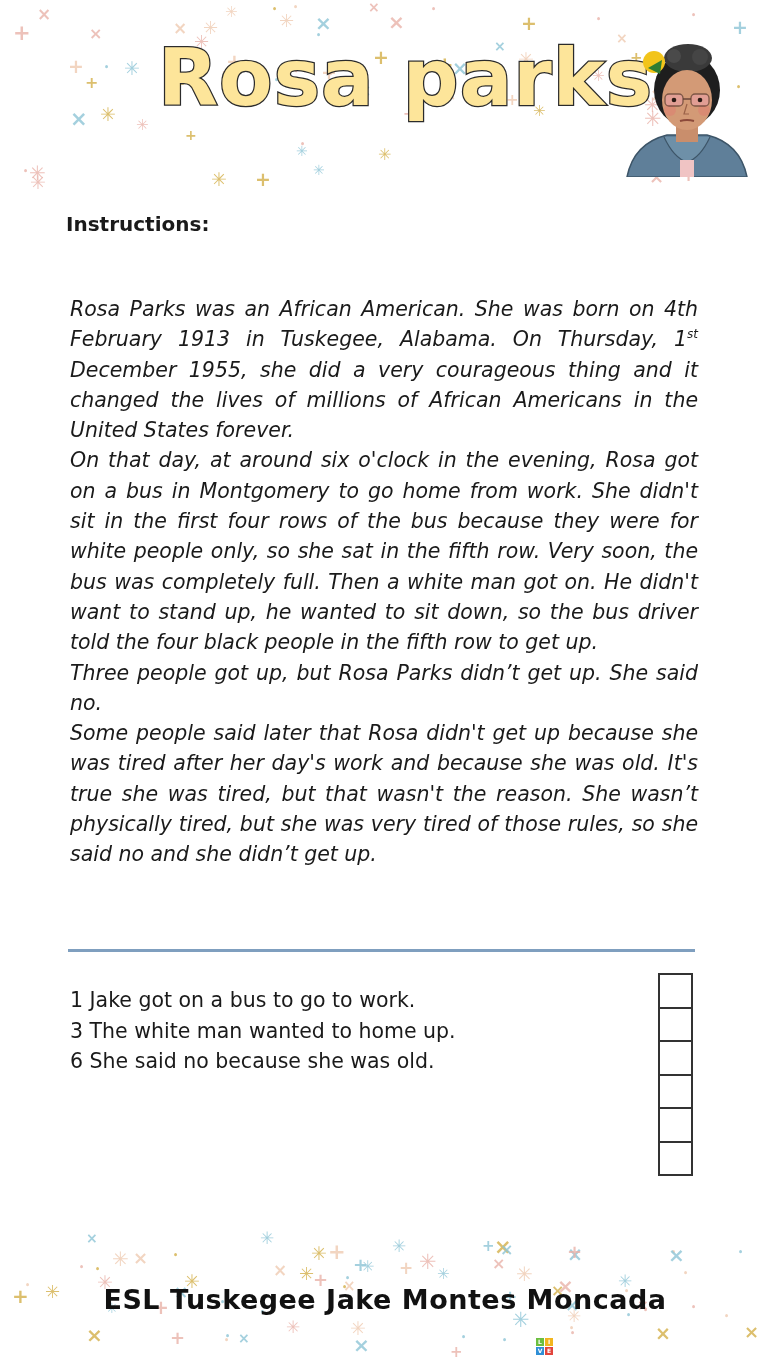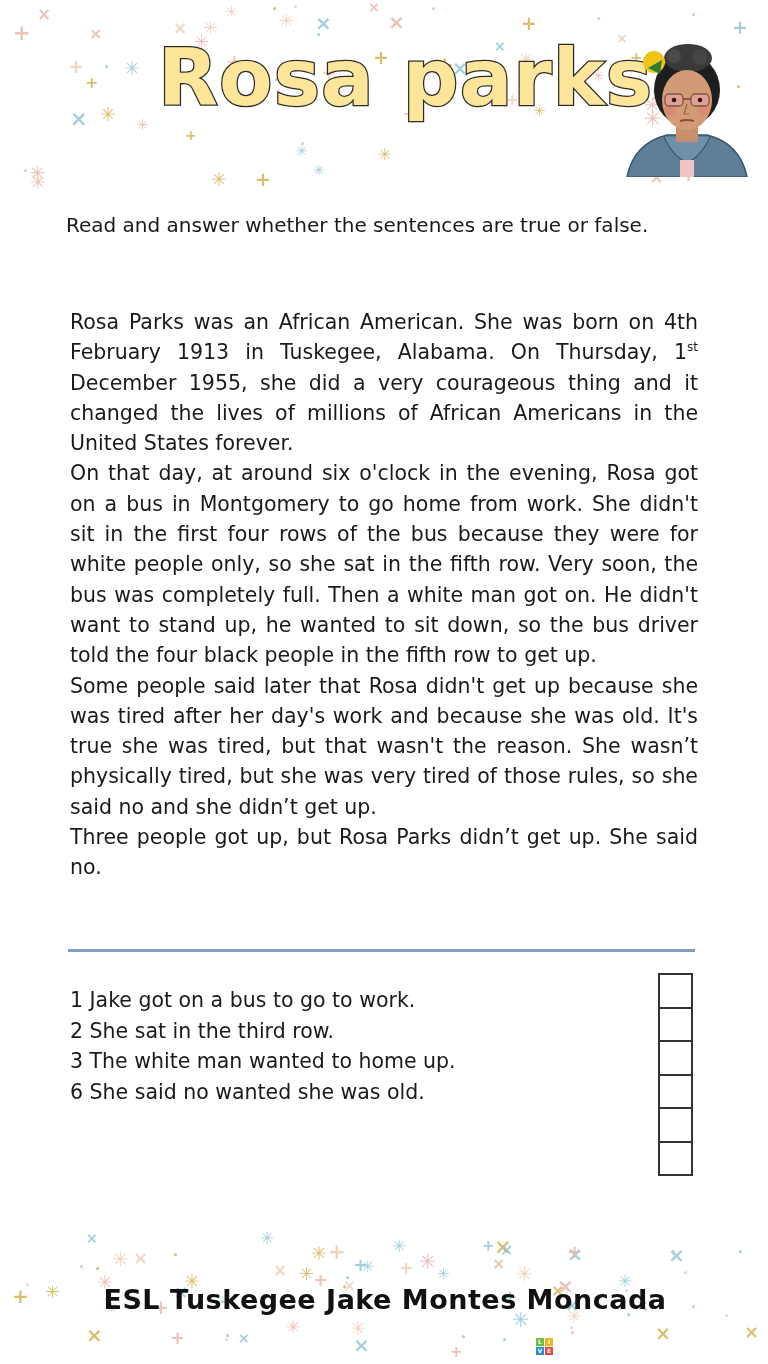--- a/index.html
+++ b/index.html
@@ -28,22 +28,22 @@
   }
   .title-text::first-letter { text-transform: uppercase; }
 
   .portrait { position: absolute; left: 622px; top: 42px; width: 130px; height: 135px; }
 
   .instructions { position: absolute; left: 66px; top: 210px; width: 660px; }
   .instructions-heading { font-weight: bold; font-size: 20px; line-height: 28px; }
   .instructions-text { font-size: 20px; line-height: 30px; }
 
   .passage {
-    position: absolute; left: 70px; top: 307px; width: 628px;
-    font-size: 20.5px; line-height: 30.3px; text-align: justify;
+    position: absolute; left: 70px; top: 294px; width: 628px;
+    font-size: 20.5px; line-height: 30.3px; text-align: justify; font-style: italic;
   }
   .passage p { margin: 0; }
   .passage sup { font-size: 12px; line-height: 0; vertical-align: 8px; }
 
   .divider {
     position: absolute; left: 68px; top: 949px; width: 627px; height: 3px;
     background: #7f9fbf;
   }
 
   .statements { position: absolute; left: 70px; top: 985px; width: 590px; }
@@ -182,37 +182,36 @@
     <line x1="61" y1="57" x2="69" y2="57" stroke="#5a3a32" stroke-width="1.3"></line>
     <circle cx="52" cy="58" r="2.3" fill="#2a1a14"></circle>
     <circle cx="78" cy="58" r="2.3" fill="#2a1a14"></circle>
 
     <path d="M65 62 L62 72 L67 72" fill="none" stroke="#9a6148" stroke-width="1.2"></path>
     <path d="M58 79 Q65 77 72 79" fill="none" stroke="#8c4a3a" stroke-width="2"></path>
   </svg>
 </div>
 
 <div class="instructions">
-  <div class="instructions-text">Read and answer whether the sentences are true or false.</div>
+  <div class="instructions-heading">Instructions:</div>
 </div>
 
 <div class="passage">
   <p><span>Rosa Parks was an African American. She was born on 4th February 1913 in Tuskegee, Alabama. On Thursday, 1</span><sup>st</sup><span> December 1955, she did a very courageous thing and it changed the lives of millions of African Americans in the United States forever.</span></p>
   <p>On that day, at around six o'clock in the evening, Rosa got on a bus in Montgomery to go home from work. She didn't sit in the first four rows of the bus because they were for white people only, so she sat in the fifth row. Very soon, the bus was completely full. Then a white man got on. He didn't want to stand up, he wanted to sit down, so the bus driver told the four black people in the fifth row to get up.</p>
+  <p>Three people got up, but Rosa Parks didn’t get up. She said no.</p>
   <p>Some people said later that Rosa didn't get up because she was tired after her day's work and because she was old. It's true she was tired, but that wasn't the reason. She wasn’t physically tired, but she was very tired of those rules, so she said no and she didn’t get up.</p>
-  <p>Three people got up, but Rosa Parks didn’t get up. She said no.</p>
 </div>
 
 <div class="divider"></div>
 
 <div class="statements">
   <div class="statement"><span>1</span> <span>Jake got on a bus to go to work.</span></div>
-  <div class="statement"><span>2</span> <span>She sat in the third row.</span></div>
   <div class="statement"><span>3</span> <span>The white man wanted to home up.</span></div>
-  <div class="statement"><span>6</span> <span>She said no wanted she was old.</span></div>
+  <div class="statement"><span>6</span> <span>She said no because she was old.</span></div>
 </div>
 
 <div class="answer-boxes">
   <div class="answer-box"></div>
   <div class="answer-box"></div>
   <div class="answer-box"></div>
   <div class="answer-box"></div>
   <div class="answer-box"></div>
   <div class="answer-box"></div>
 </div>

